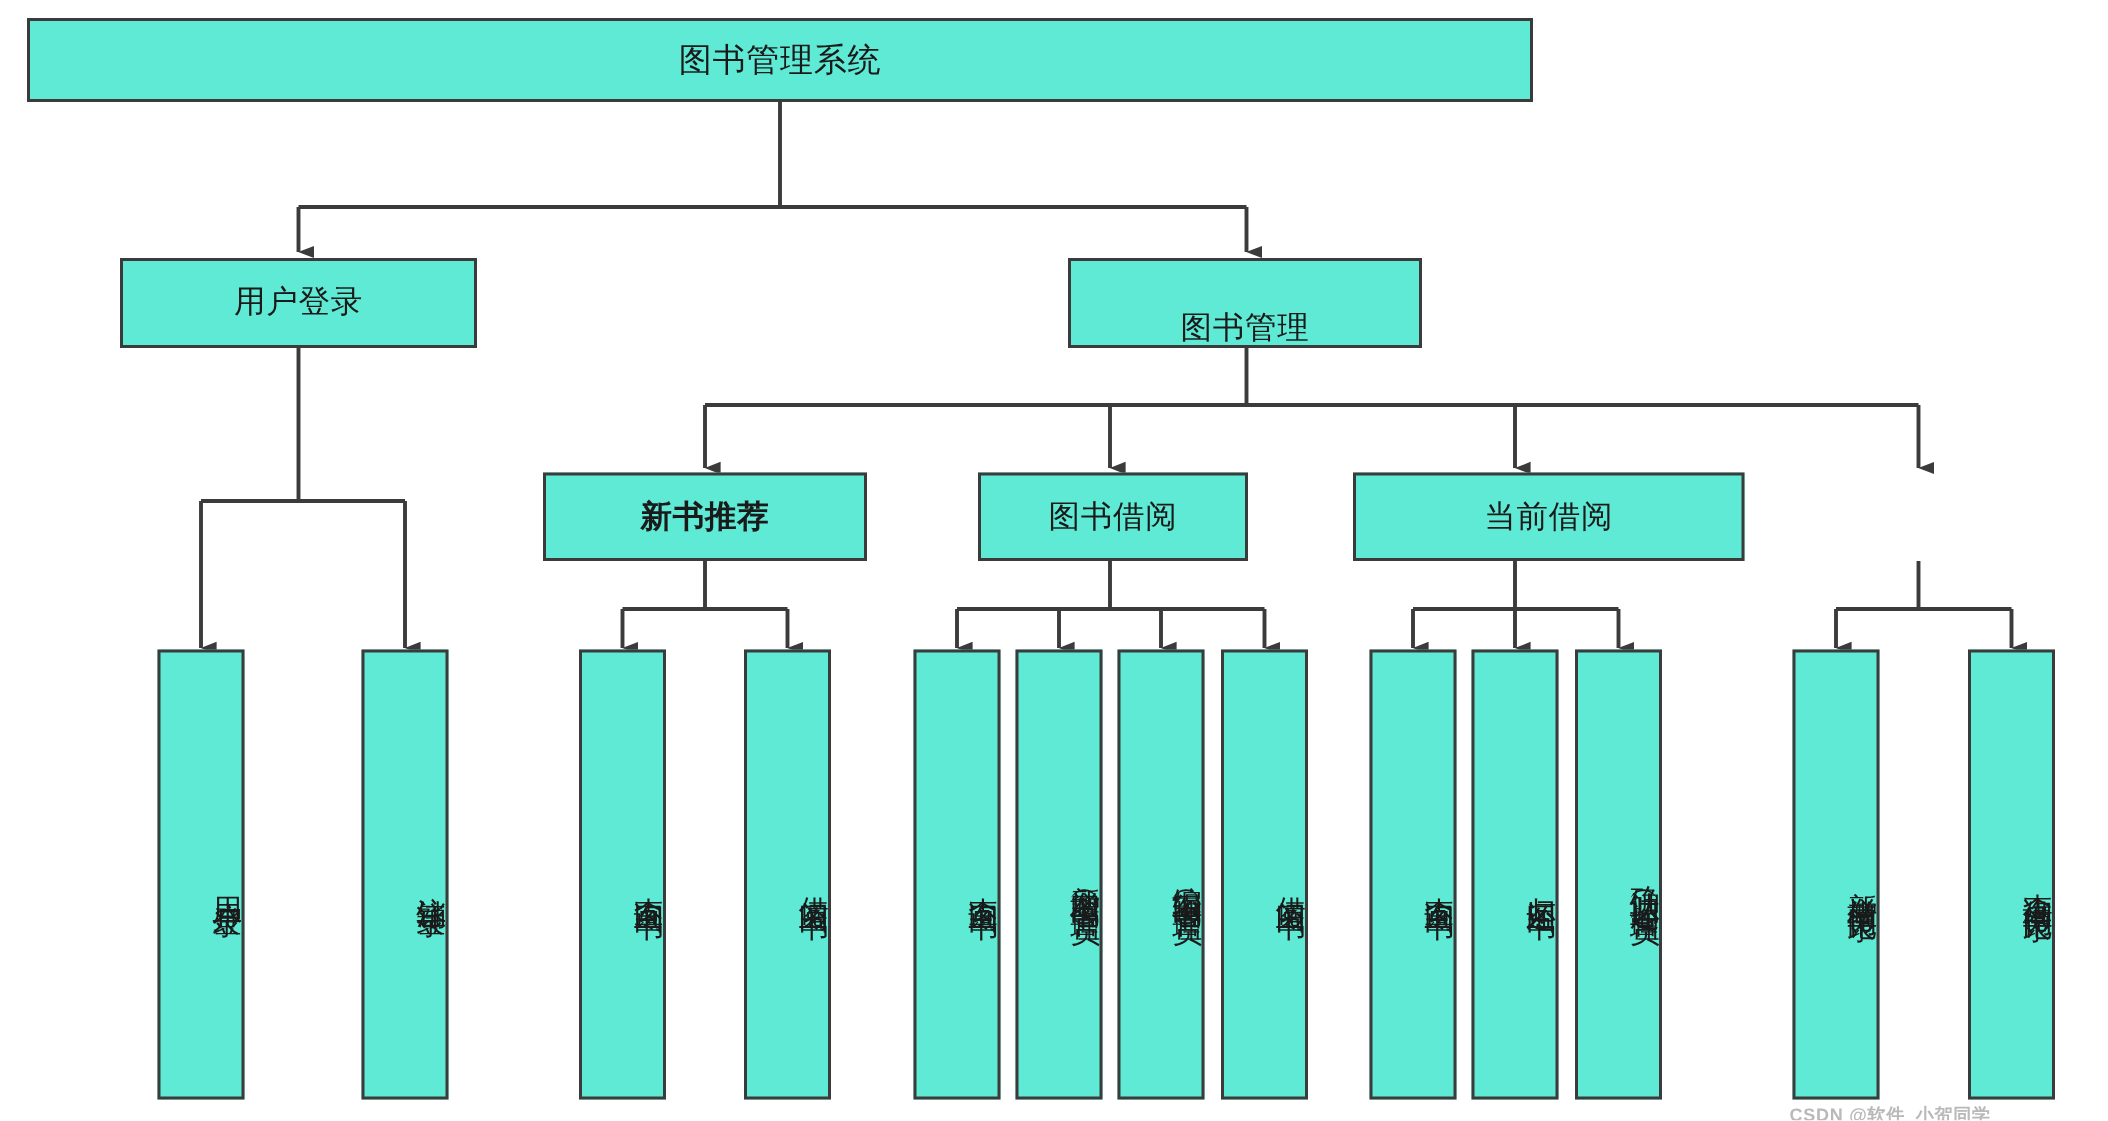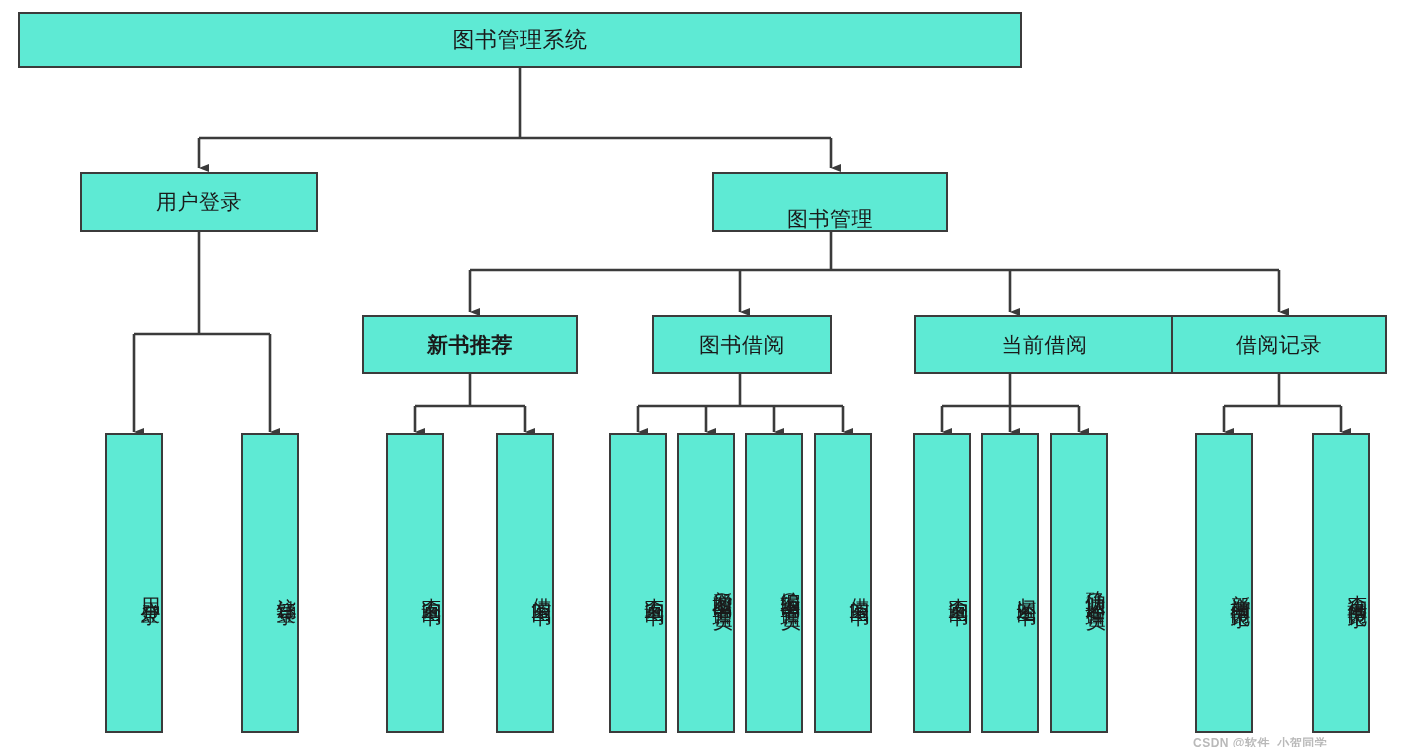--- a/index.html
+++ b/index.html
@@ -141,27 +141,24 @@
   </div>
 
   <div class="node node-h" style="left:362px; top:315px; width:216px; height:59px;font-weight:bold;">
     <span>新书推荐</span>
   </div>
 
   <div class="node node-h" style="left:632px; top:315px; width:180px; height:59px;margin-left:20px;">
     <span>图书借阅</span>
   </div>
 
-  <div class="node node-h" style="left:902px; top:315px; width:261px; height:59px;margin-left:12px;">
+  <div class="node node-h" style="left:902px; top:315px; width:261px; height:59px;">
     <span>当前借阅</span>
   </div>
 
-  <div class="node node-h" style="left:1171px; top:315px; width:216px; height:59px;">
-    <span>借阅记录</span>
-  </div>
 
   <div class="node node-v" style="left:105px; top:433px; width:58px; height:300px;">
     <span>用户登录</span>
   </div>
 
   <div class="node node-v" style="left:241px; top:433px; width:58px; height:300px;">
     <span>注销登录</span>
   </div>
 
   <div class="node node-v" style="left:386px; top:433px; width:58px; height:300px;">

